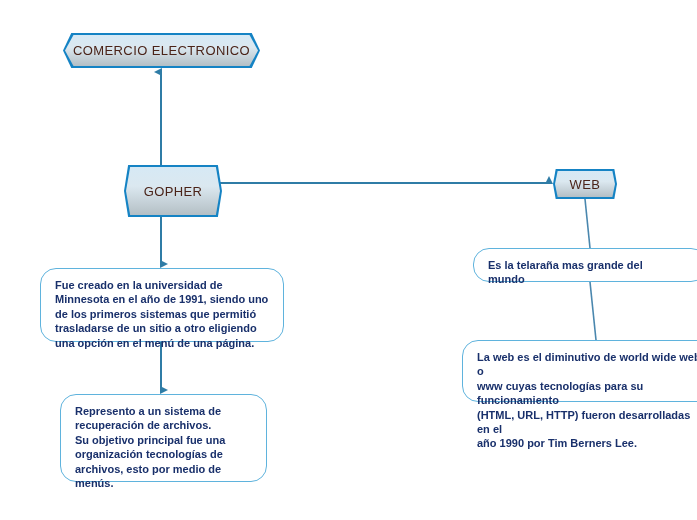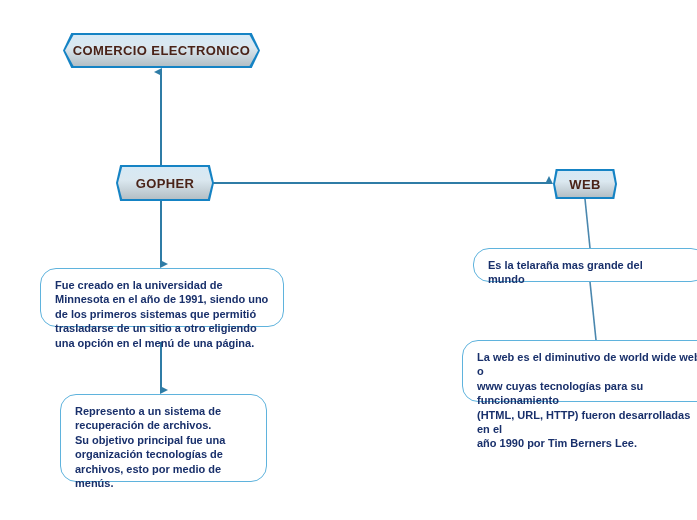--- a/index.html
+++ b/index.html
@@ -32,33 +32,33 @@
     -webkit-clip-path: polygon(4.2% 0%, 95.8% 0%, 100% 50%, 95.8% 100%, 4.2% 100%, 0% 50%);
   }
   .hex-inner {
     position: absolute;
     left: 2px; top: 2px; right: 2px; bottom: 2px;
     display: flex;
     align-items: center;
     justify-content: center;
     background: linear-gradient(to bottom, #d6e9f5 0%, #dbe8f0 40%, #b4bfc5 100%);
     color: #4a2318;
-    font-weight: bold;
+    font-weight: normal;
     letter-spacing: 0.4px;
     clip-path: polygon(4.4% 0%, 95.6% 0%, 100% 50%, 95.6% 100%, 4.4% 100%, 0% 50%);
     -webkit-clip-path: polygon(4.4% 0%, 95.6% 0%, 100% 50%, 95.6% 100%, 4.4% 100%, 0% 50%);
   }
 
   #node-comercio {
     left: 63px; top: 33px; width: 197px; height: 35px;
   }
   #node-comercio .hex-inner { font-size: 13px; }
 
   #node-gopher {
-    left: 116px; top: 165px; width: 98px; height: 36px;
+    left: 124px; top: 165px; width: 98px; height: 52px;
   }
   #node-gopher .hex-inner { font-size: 13px; }
 
   #node-web {
     left: 553px; top: 169px; width: 64px; height: 30px;
   }
   #node-web .hex-inner { font-size: 13px; }
 
   
   .tbox {
@@ -67,21 +67,21 @@
     background: #ffffff;
     border: 1.4px solid #5fb3dd;
     border-radius: 16px;
     color: #19306b;
     font-size: 11px;
     font-weight: bold;
     line-height: 14.4px;
     padding: 9px 14px;
     white-space: pre-line;
   }
-  #box-gopher-1 { left: 40px;  top: 268px; width: 244px; height: 59px; }
+  #box-gopher-1 { left: 40px;  top: 268px; width: 244px; height: 74px; }
   #box-gopher-2 { left: 60px;  top: 394px; width: 207px; height: 88px; }
   #box-web-1    { left: 473px; top: 248px; width: 234px; height: 34px; }
   #box-web-2    { left: 462px; top: 340px; width: 258px; height: 62px; }
 </style>
 </head>
 <body>
 
 <div id="canvas">
 
   <svg id="edges" width="697" height="520" viewBox="0 0 697 520">

